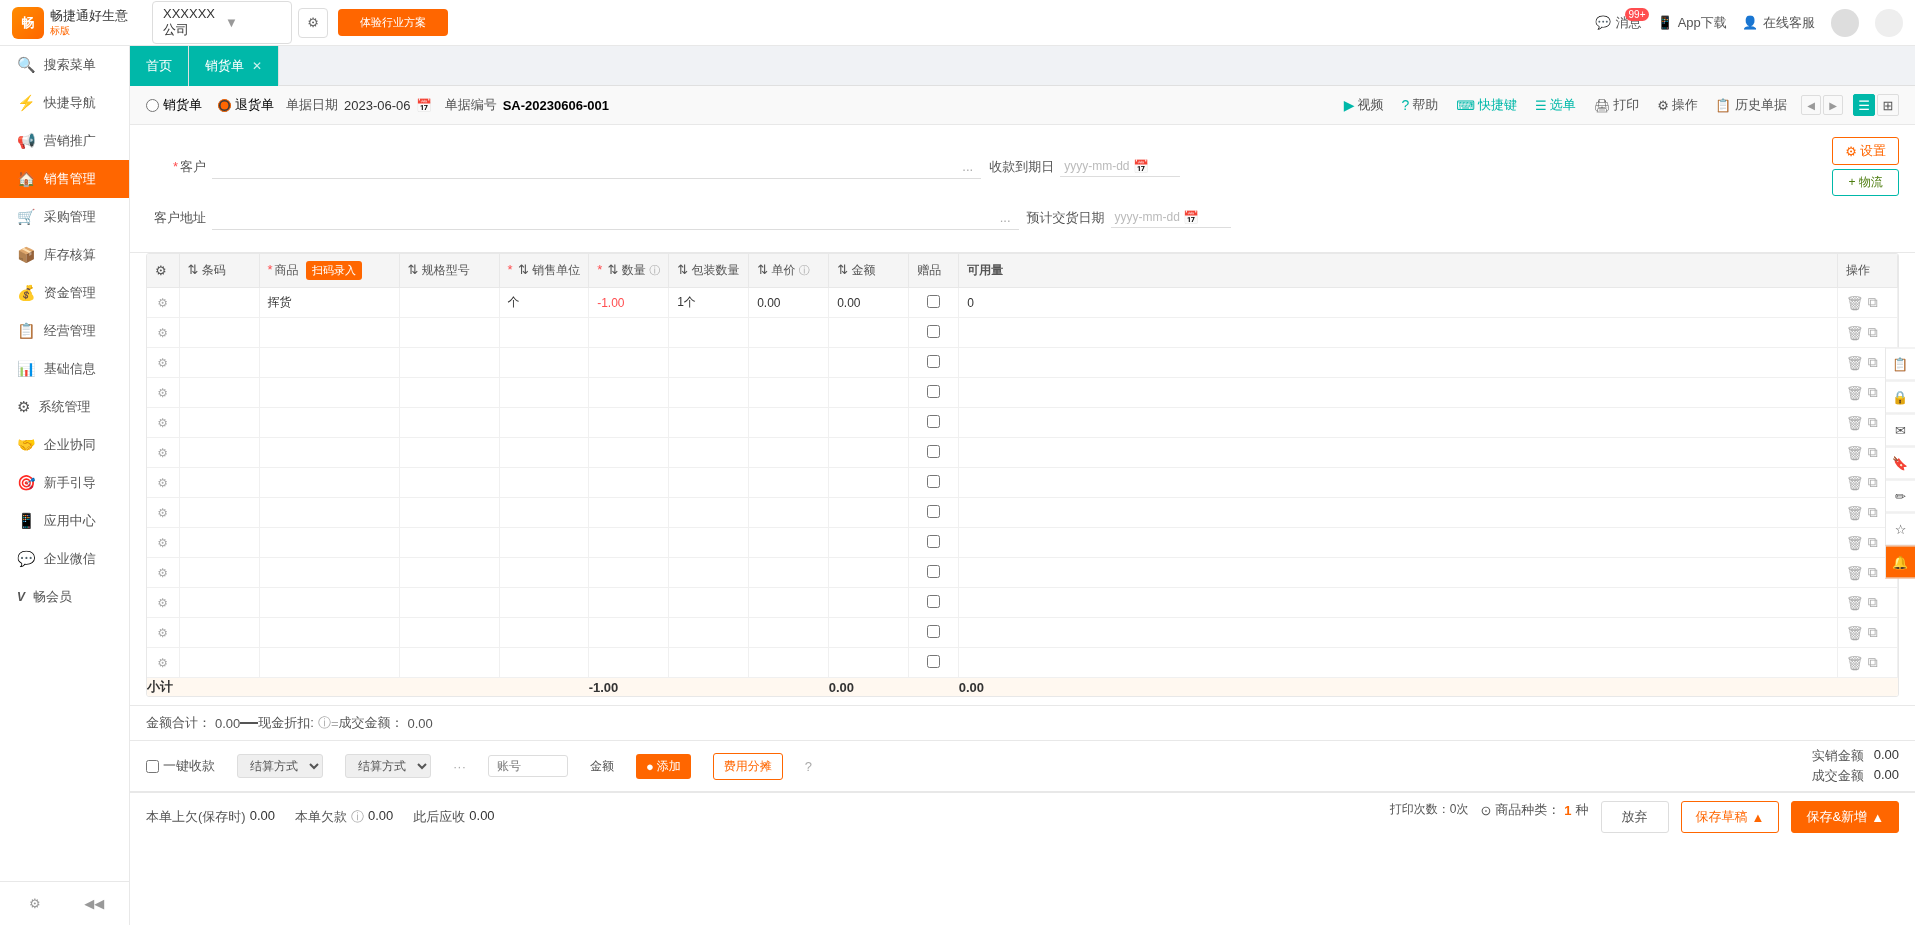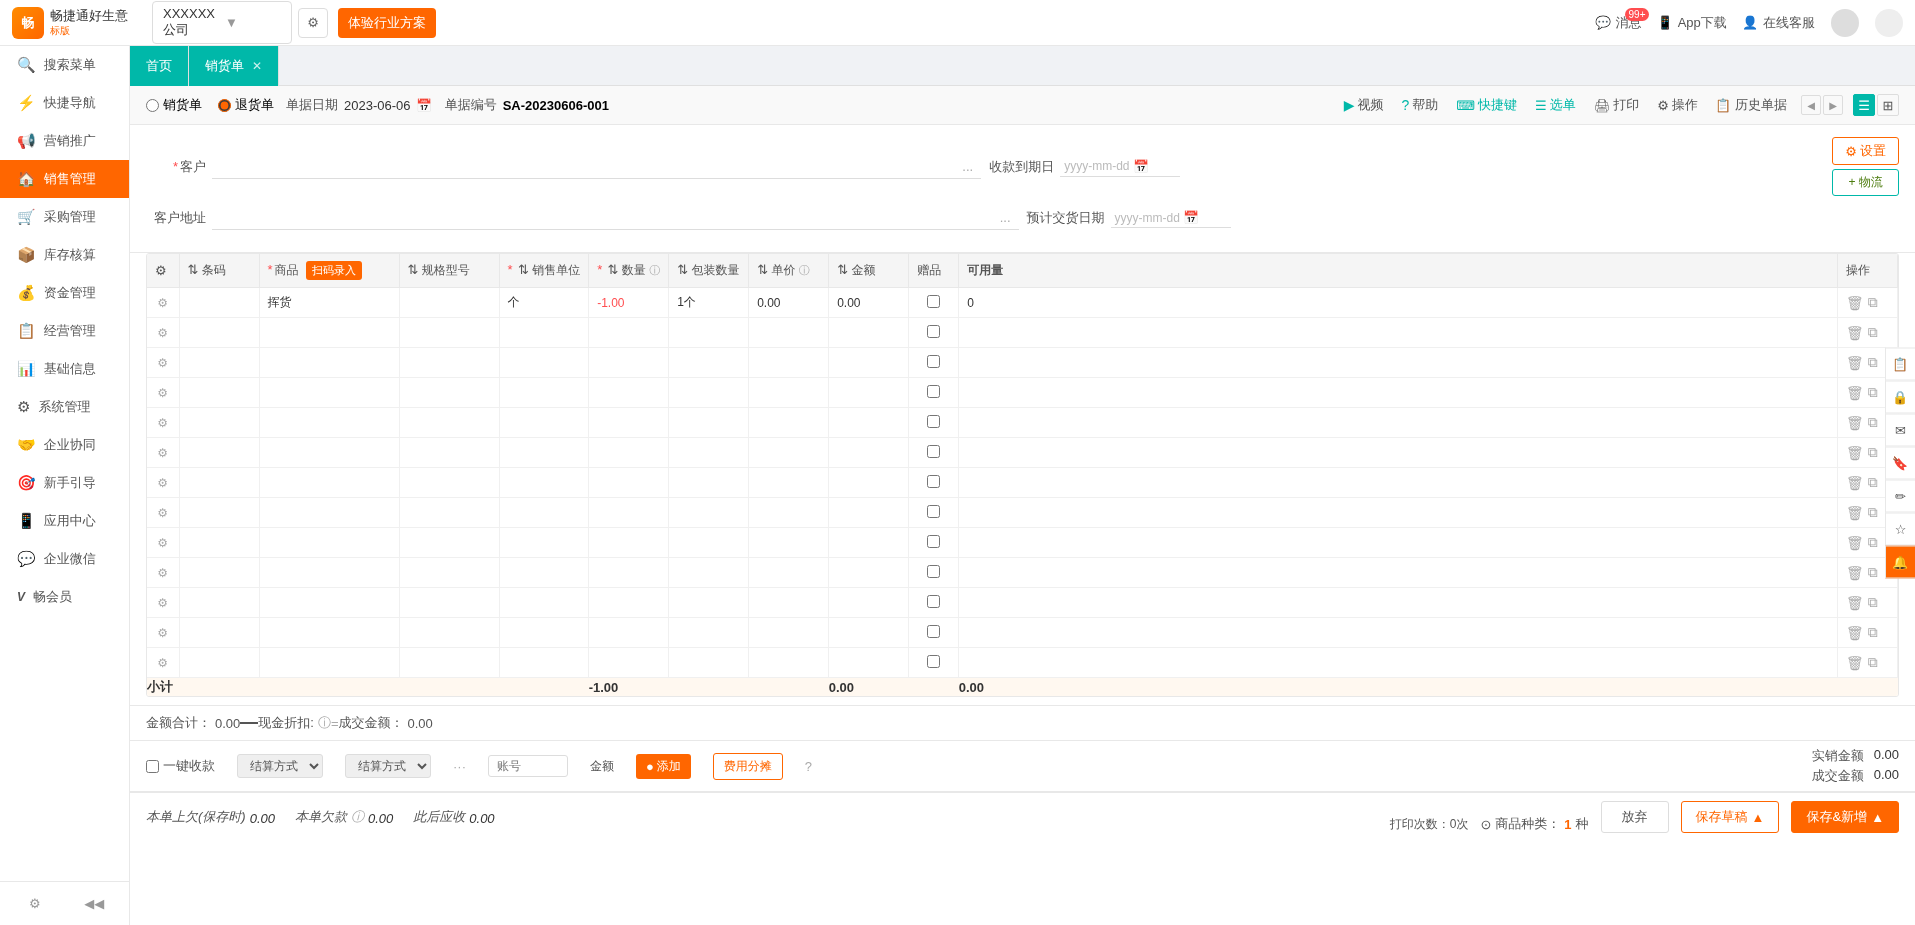--- a/index.html
+++ b/index.html
@@ -40,22 +40,22 @@
     .company-selector .arrow { color: #999; margin-left: 6px; }
     .gear-btn {
       width: 30px; height: 30px;
       border: 1px solid #ddd; border-radius: 4px;
       display: flex; align-items: center; justify-content: center;
       cursor: pointer; margin-left: 6px; color: #666;
     }
     .trial-btn {
       background: #ff6600; color: white;
       border: none; border-radius: 4px;
-      padding: 6px 10px; cursor: pointer; margin-left: 10px;
-      font-size: 13px;
+      padding: 6px 22px; cursor: pointer; margin-left: 10px;
+      font-size: 11px;
     }
     .header-right {
       margin-left: auto;
       display: flex; align-items: center; gap: 16px;
     }
     .header-icon-item {
       display: flex; align-items: center; gap: 4px;
       cursor: pointer; color: #555; font-size: 12px; position: relative;
     }
     .badge {
@@ -199,21 +199,21 @@
     }
     .form-input-dots {
       flex: 1; border: none; border-bottom: 1px solid #ddd;
       padding: 4px 8px; color: #999;
       min-width: 80px; background: transparent;
       display: flex; align-items: center; justify-content: flex-end;
       cursor: pointer;
     }
     .form-input-dots::after { content: '...'; color: #aaa; }
     .date-input {
-      display: flex; align-items: center; gap: 4px;
+      display: flex; gap: 4px;
       border-bottom: 1px solid #ddd; padding: 2px 4px;
       min-width: 120px; cursor: pointer; color: #999;
     }
     .date-icon { color: #aaa; font-size: 13px; }
     .side-btns {
       display: flex; flex-direction: column; gap: 4px;
       margin-left: auto; flex-shrink: 0;
     }
     .side-btn {
       padding: 4px 12px; border-radius: 3px;
@@ -327,22 +327,22 @@
     .amount-val { color: #333; font-weight: 500; }
 
     
     .bill-footer {
       padding: 8px 16px;
       display: flex; align-items: center;
       background: #fff;
       border-top: 1px solid #e8e8e8;
       gap: 20px;
     }
-    .footer-stat { display: flex; align-items: flex-end; gap: 4px; font-size: 12px; color: #555; font-style: italic; }
-    .footer-right { margin-left: auto; display: flex; align-items: flex-end; gap: 12px; }
+    .footer-stat { display: flex; align-items: flex-start; gap: 4px; font-size: 12px; color: #555; }
+    .footer-right { margin-left: auto; display: flex; align-items: flex-start; gap: 12px; }
     .print-count { font-size: 12px; color: #555; }
     .product-type { font-size: 12px; color: #555; display: flex; align-items: center; gap: 4px; }
     .product-count { color: #ff6600; font-weight: bold; }
     .discard-btn {
       border: 1px solid #ddd; background: #fff;
       color: #555; border-radius: 3px;
       padding: 6px 20px; cursor: pointer; font-size: 13px;
     }
     .save-draft-btn {
       border: 1px solid #ff6600; background: #fff;

